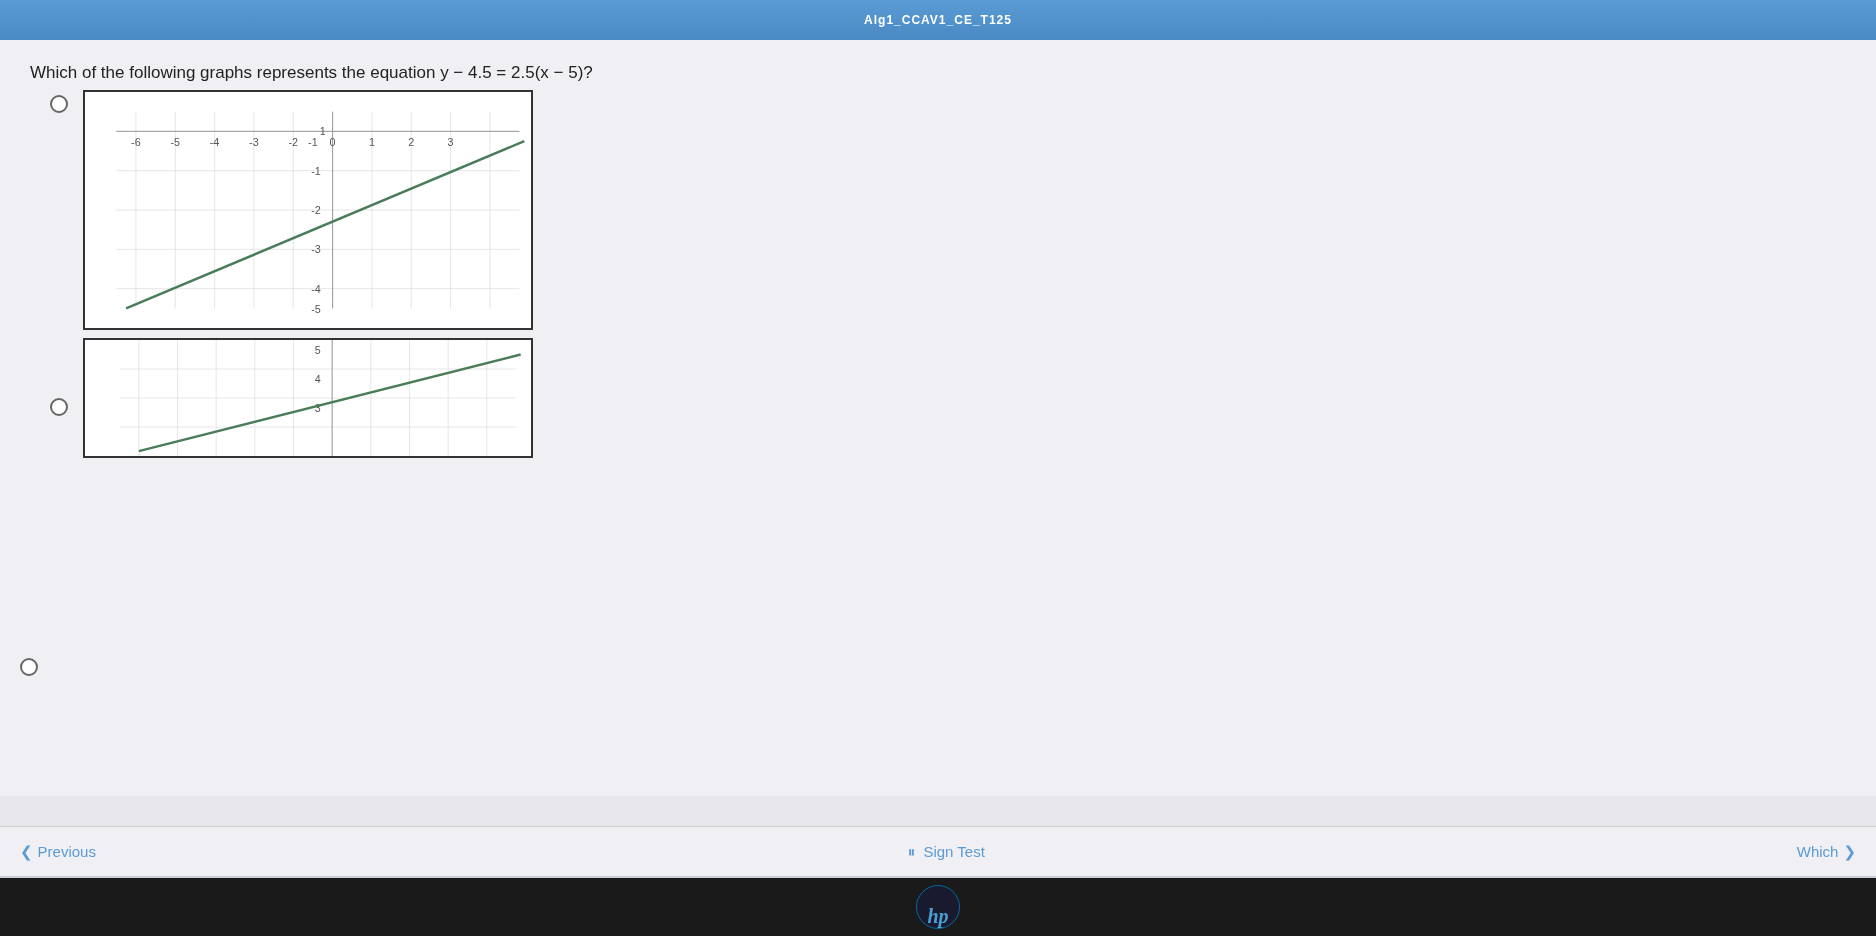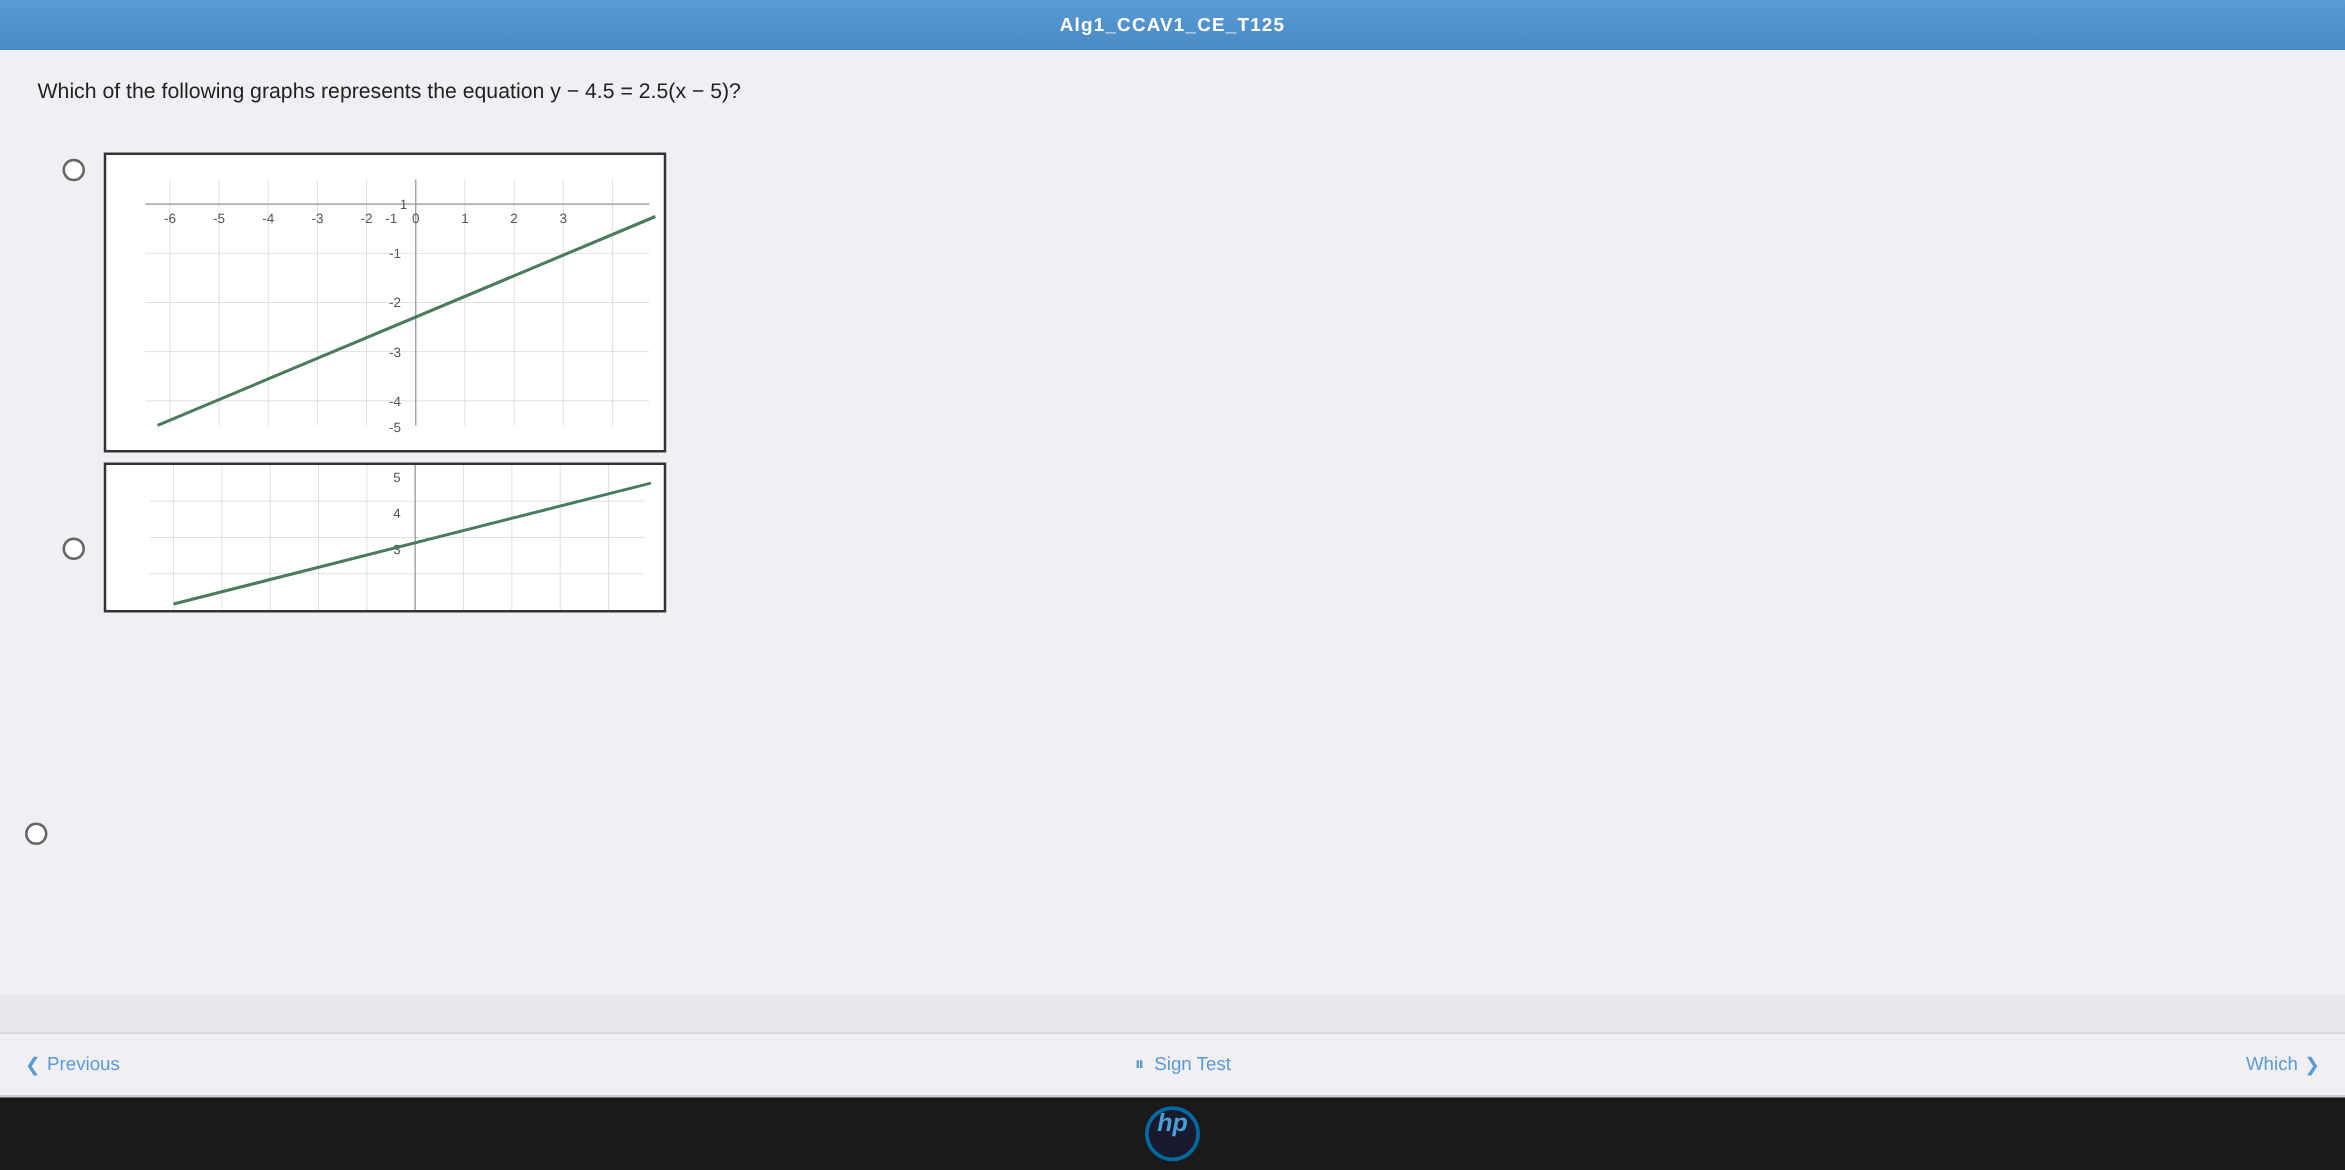--- a/index.html
+++ b/index.html
@@ -17,21 +17,21 @@
       width: 100%;
       height: 40px;
       background: linear-gradient(to bottom, #5b9bd5, #4a8ac4);
       display: flex;
       align-items: center;
       justify-content: center;
       position: relative;
     }
     .top-bar-title {
       color: white;
-      font-size: 15px;
+      font-size: 12px;
       font-weight: bold;
       letter-spacing: 1px;
     }
     .top-bar-corner {
       position: absolute;
       right: 10px;
       top: 5px;
       color: #cde;
       font-size: 14px;
       font-weight: bold;
@@ -43,21 +43,21 @@
       background: #f0f0f4;
       width: 100%;
       height: calc(936px - 40px - 80px - 60px);
       padding: 20px 30px;
       position: relative;
     }
 
     .question-text {
       font-size: 17px;
       color: #222;
-      margin-bottom: 36px;
+      margin-bottom: 4px;
       line-height: 1.5;
     }
 
     
     .graphs-area {
       display: flex;
       flex-direction: column;
       gap: 0px;
       margin-left: 20px;
     }
@@ -166,27 +166,28 @@
       background: none;
       border: none;
     }
 
     .hp-logo {
       width: 44px;
       height: 44px;
       border-radius: 50%;
       background: #1a1a2e;
       display: flex;
-      align-items: flex-start;
+      align-items: flex-end;
       justify-content: center;
       color: #5b9bd5;
       font-size: 20px;
       font-weight: bold;
       font-style: italic;
-      border: 3px solid #0369a1;
+      border: 1px solid #0369a1;
+      font-family: Liberation Serif, serif;
     }
 
     .bottom-black-bar {
       position: absolute;
       bottom: 0;
       left: 0;
       width: 100%;
       height: 58px;
       background: #1a1a1a;
       display: flex;

